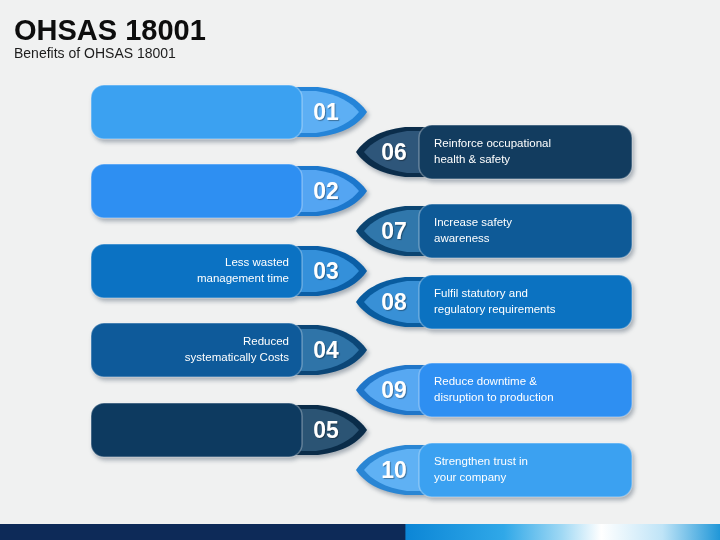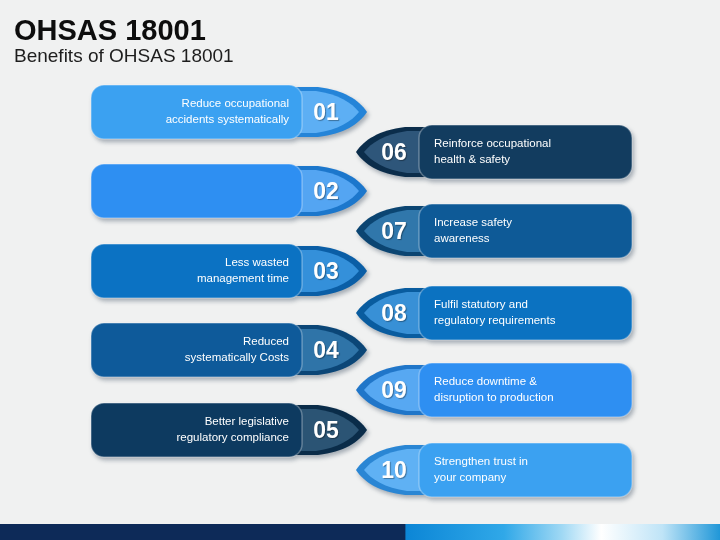--- a/index.html
+++ b/index.html
@@ -7,21 +7,21 @@
     position:relative;width:720px;height:540px;overflow:hidden;
     background:#f0f1f1;
     font-family:"Liberation Sans", sans-serif;
   }
   .slide-title{
     position:absolute;left:14px;top:14px;margin:0;
     font-size:29px;font-weight:bold;color:#0d0d0d;
   }
   .slide-subtitle{
     position:absolute;left:14px;top:45px;
-    font-size:19px;color:#1d1d1d;
+    font-size:14px;color:#1d1d1d;
   }
   .diagram{position:absolute;left:0;top:0;width:720px;height:524px;}
   .item{position:absolute;height:56px;}
   .item.left{width:280px;}
   .item.right{width:288px;}
   .item svg{
     position:absolute;left:0;top:0;
     filter:drop-shadow(2px 3px 2px rgba(25,45,70,.35));
   }
   .item .num{
@@ -52,21 +52,20 @@
   <h1 class="slide-title">OHSAS 18001</h1>
   <div class="slide-subtitle">Benefits of OHSAS 18001</div>
   <div class="diagram" id="diagram">
       <div class="item left" style="left: 90px; top: 84px;">
         <svg width="280" height="56" viewBox="0 0 280 56">
           <path d="M196 3 L228 3 C254 6 269 16 277 28 C269 40 254 50 228 53 L196 53 Z" fill="#2484d8"></path>
           <path d="M198 7 L226 7 C248 10 262 19 269 28 C262 37 248 46 226 49 L198 49 Z" fill="#5daff4"></path>
           <rect x="1" y="1" width="211" height="54" rx="13" fill="#3ba1f1" stroke="rgba(255,255,255,0.3)" stroke-width="1.5"></rect>
         </svg>
         <div class="num">01</div>
-        <div class="txt"><span>Reduce occupational</span><br><span>accidents systematically</span></div>
       </div>
       <div class="item left" style="left: 90px; top: 163px;">
         <svg width="280" height="56" viewBox="0 0 280 56">
           <path d="M196 3 L228 3 C254 6 269 16 277 28 C269 40 254 50 228 53 L196 53 Z" fill="#1c77cc"></path>
           <path d="M198 7 L226 7 C248 10 262 19 269 28 C262 37 248 46 226 49 L198 49 Z" fill="#54a5f2"></path>
           <rect x="1" y="1" width="211" height="54" rx="13" fill="#2e8ff2" stroke="rgba(255,255,255,0.3)" stroke-width="1.5"></rect>
         </svg>
         <div class="num">02</div>
       </div>
       <div class="item left" style="left: 90px; top: 243px;">
@@ -87,41 +86,40 @@
         <div class="num">04</div>
         <div class="txt"><span>Reduced</span><br><span>systematically Costs</span></div>
       </div>
       <div class="item left" style="left: 90px; top: 402px;">
         <svg width="280" height="56" viewBox="0 0 280 56">
           <path d="M196 3 L228 3 C254 6 269 16 277 28 C269 40 254 50 228 53 L196 53 Z" fill="#0a2c49"></path>
           <path d="M198 7 L226 7 C248 10 262 19 269 28 C262 37 248 46 226 49 L198 49 Z" fill="#2b5474"></path>
           <rect x="1" y="1" width="211" height="54" rx="13" fill="#0d3a60" stroke="rgba(255,255,255,0.3)" stroke-width="1.5"></rect>
         </svg>
         <div class="num">05</div>
-        <div class="txt"><span>Better legislative</span><br><span>regulatory compliance</span></div>
       </div>
       <div class="item right" style="left: 345px; top: 124px;">
         <svg width="288" height="56" viewBox="0 0 288 56">
           <path d="M92 3 L60 3 C34 6 19 16 11 28 C19 40 34 50 60 53 L92 53 Z" fill="#0b2d4b"></path>
           <path d="M90 7 L62 7 C40 10 26 19 19 28 C26 37 40 46 62 49 L90 49 Z" fill="#2e567a"></path>
           <rect x="74" y="1" width="213" height="54" rx="13" fill="#123c5f" stroke="rgba(255,255,255,0.3)" stroke-width="1.5"></rect>
         </svg>
         <div class="num">06</div>
         <div class="txt"><span>Reinforce occupational</span><br><span>health &amp; safety</span></div>
       </div>
       <div class="item right" style="left: 345px; top: 203px;">
         <svg width="288" height="56" viewBox="0 0 288 56">
           <path d="M92 3 L60 3 C34 6 19 16 11 28 C19 40 34 50 60 53 L92 53 Z" fill="#0b4572"></path>
           <path d="M90 7 L62 7 C40 10 26 19 19 28 C26 37 40 46 62 49 L90 49 Z" fill="#3077ab"></path>
           <rect x="74" y="1" width="213" height="54" rx="13" fill="#0e5a97" stroke="rgba(255,255,255,0.3)" stroke-width="1.5"></rect>
         </svg>
         <div class="num">07</div>
         <div class="txt"><span>Increase safety</span><br><span>awareness</span></div>
       </div>
-      <div class="item right" style="left: 345px; top: 285px;">
+      <div class="item right" style="left: 345px; top: 274px;">
         <svg width="288" height="56" viewBox="0 0 288 56">
           <path d="M92 3 L60 3 C34 6 19 16 11 28 C19 40 34 50 60 53 L92 53 Z" fill="#095c9f"></path>
           <path d="M90 7 L62 7 C40 10 26 19 19 28 C26 37 40 46 62 49 L90 49 Z" fill="#3890d6"></path>
           <rect x="74" y="1" width="213" height="54" rx="13" fill="#0b72c1" stroke="rgba(255,255,255,0.3)" stroke-width="1.5"></rect>
         </svg>
         <div class="num">08</div>
         <div class="txt"><span>Fulfil statutory and</span><br><span>regulatory requirements</span></div>
       </div>
       <div class="item right" style="left: 345px; top: 362px;">
         <svg width="288" height="56" viewBox="0 0 288 56">

